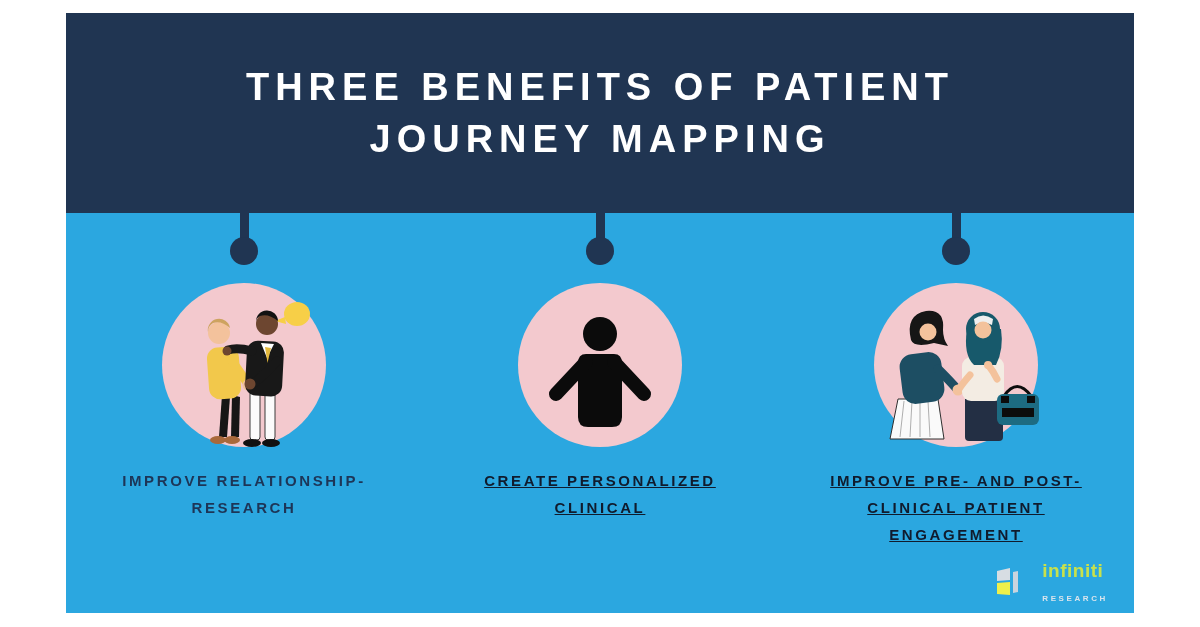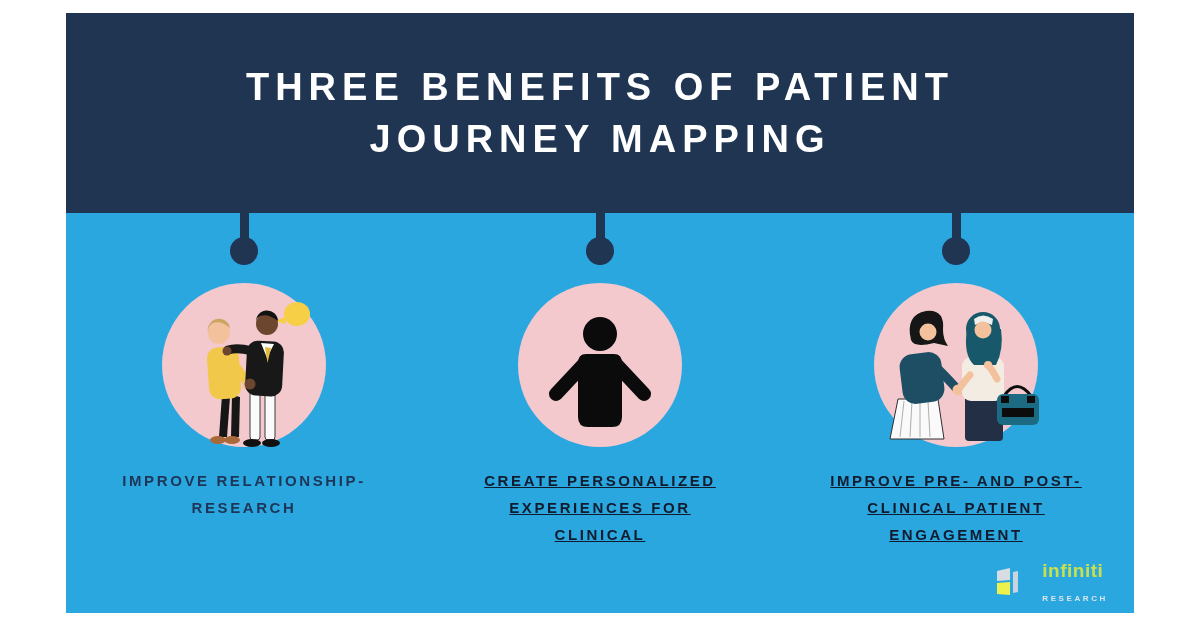--- a/index.html
+++ b/index.html
@@ -83,21 +83,20 @@
           <div class="dot"></div>
           <svg class="illus" width="220" height="178" viewBox="0 0 220 178">
             <circle cx="110" cy="88" r="82" fill="#f3c9ce"></circle>
             <circle cx="110" cy="57" r="17" fill="#0b0b0b"></circle>
             <path d="M96 77 L124 77 Q132 77 132 86 L132 140 Q132 150 122 150 L98 150 Q88 150 88 140 L88 86 Q88 77 96 77 Z" fill="#0b0b0b"></path>
             <path d="M96 85 L66 117" stroke="#0b0b0b" stroke-width="14" stroke-linecap="round"></path>
             <path d="M124 85 L154 117" stroke="#0b0b0b" stroke-width="14" stroke-linecap="round"></path>
           </svg>
           <div class="label">
             <div>CREATE PERSONALIZED</div>
-            <div>EXPERIENCES FOR</div>
             <div>CLINICAL</div>
           </div>
         </div>
 
         <div class="col col-3">
           <div class="stem"></div>
           <div class="dot"></div>
           <svg class="illus" width="220" height="178" viewBox="0 0 220 178">
             <circle cx="110" cy="88" r="82" fill="#f3c9ce"></circle>
 

